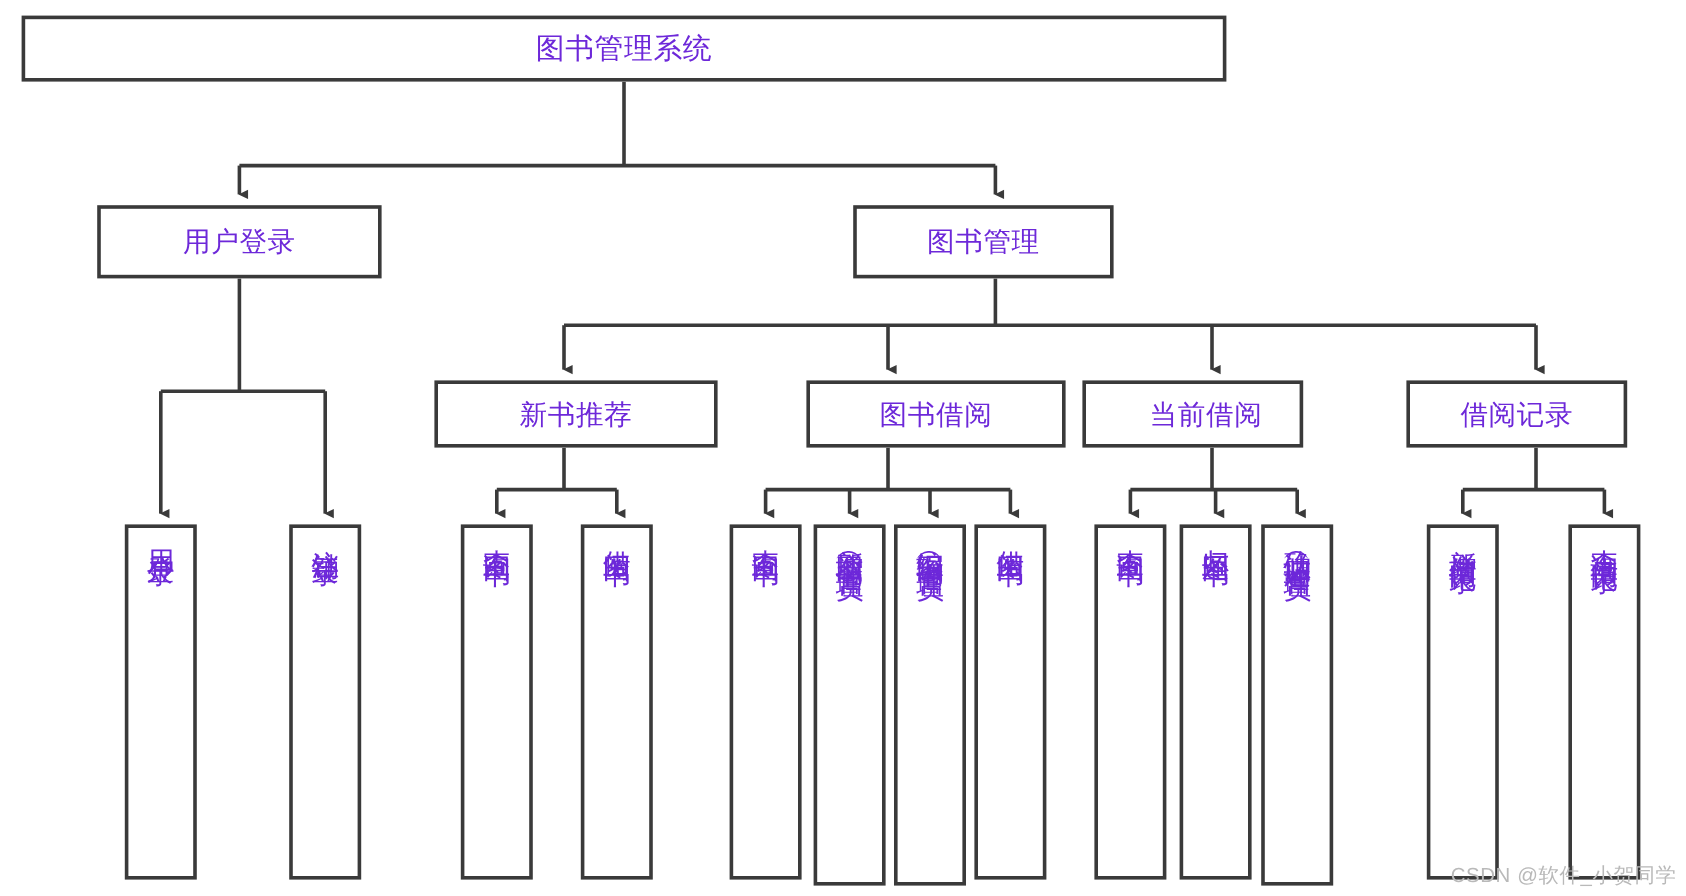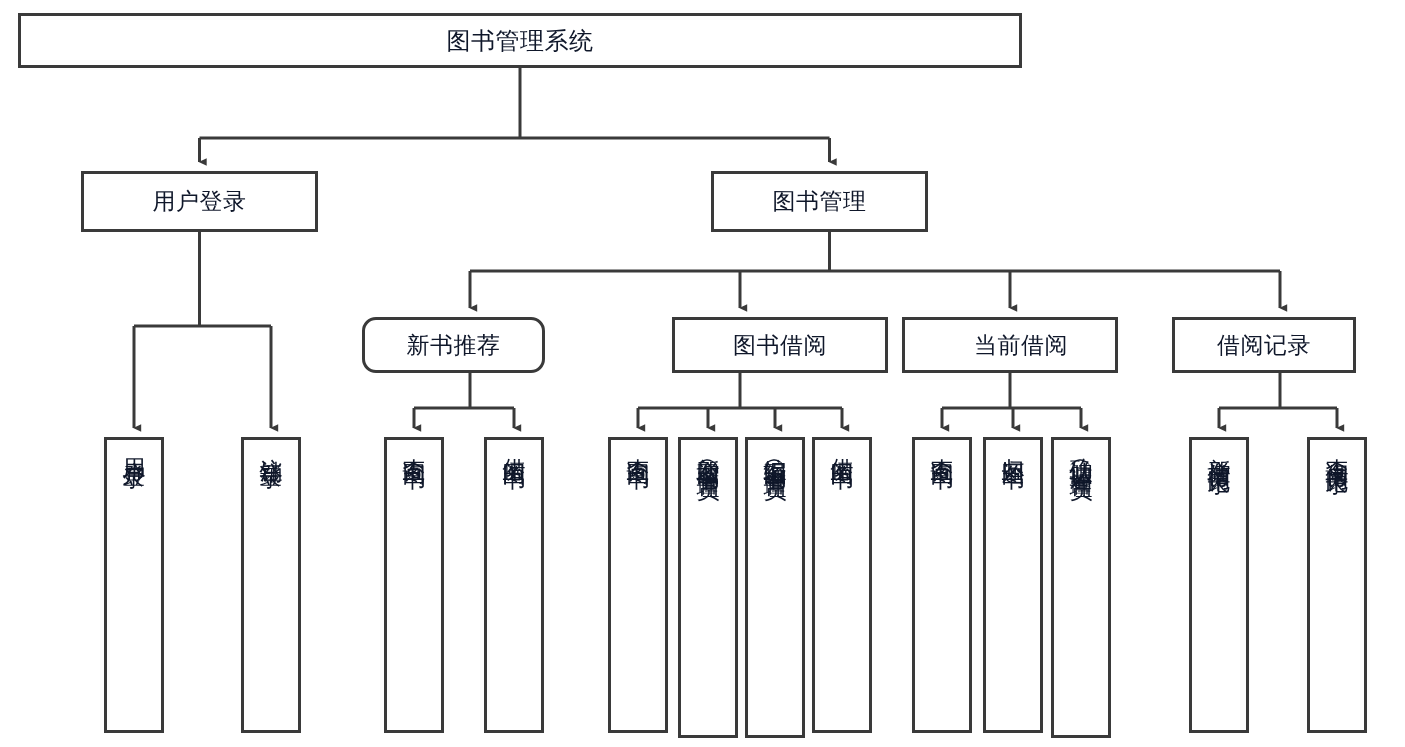--- a/index.html
+++ b/index.html
@@ -24,21 +24,21 @@
     position: absolute;
     box-sizing: border-box;
     background: #ffffff;
     border: 3px solid #3a3a3a;
     display: flex;
     align-items: center;
     justify-content: center;
     overflow: hidden;
   }
   .node-label {
-    color: #0f172a;
+    color: #6d28d9;
     font-family: "Liberation Sans", "DejaVu Sans", sans-serif;
     line-height: 1.08;
     letter-spacing: 0.5px;
     white-space: nowrap;
     text-align: left;
   }
   .node.horizontal .node-label {
     font-size: 23px;
   }
   .node.vertical {
@@ -126,27 +126,27 @@
   <div id="node-layer">
       <div class="node horizontal root" style="left: 18px; top: 13px; width: 1004px; height: 55px;">
         <span class="node-label">图书管理系统</span>
       </div>
       <div class="node horizontal" style="left: 81px; top: 171px; width: 237px; height: 61px;">
         <span class="node-label">用户登录</span>
       </div>
       <div class="node horizontal" style="left: 711px; top: 171px; width: 217px; height: 61px;">
         <span class="node-label">图书管理</span>
       </div>
-      <div class="node horizontal" style="left: 362px; top: 317px; width: 183px; height: 56px; border-radius: 14px;">
+      <div class="node horizontal" style="left: 362px; top: 317px; width: 236px; height: 56px;">
         <span class="node-label">新书推荐</span>
       </div>
       <div class="node horizontal" style="left: 632px; top: 317px; width: 216px; height: 56px; margin-left: 40px;">
         <span class="node-label">图书借阅</span>
       </div>
-      <div class="node horizontal" style="left: 902px; top: 317px; width: 216px; height: 56px; padding-left: 22px;">
+      <div class="node horizontal" style="left: 902px; top: 317px; width: 184px; height: 56px; padding-left: 22px;">
         <span class="node-label">当前借阅</span>
       </div>
       <div class="node horizontal" style="left: 1172px; top: 317px; width: 184px; height: 56px;">
         <span class="node-label">借阅记录</span>
       </div>
       <div class="node vertical" style="left: 104px; top: 437px; width: 60px; height: 296px;">
         <span class="node-label">用户登录</span>
       </div>
       <div class="node vertical" style="left: 241px; top: 437px; width: 60px; height: 296px;">
         <span class="node-label">注销登录</span>
@@ -178,13 +178,14 @@
       <div class="node vertical" style="left: 1051px; top: 437px; width: 60px; height: 301px;">
         <span class="node-label">确认归还（管理员）</span>
       </div>
       <div class="node vertical" style="left: 1189px; top: 437px; width: 60px; height: 296px;">
         <span class="node-label">新增借阅记录</span>
       </div>
       <div class="node vertical" style="left: 1307px; top: 437px; width: 60px; height: 296px;">
         <span class="node-label">查询借阅记录</span>
       </div>
     </div>
+  <div class="watermark">CSDN @软件_小贺同学</div>
 </div>
 
 </body></html>

